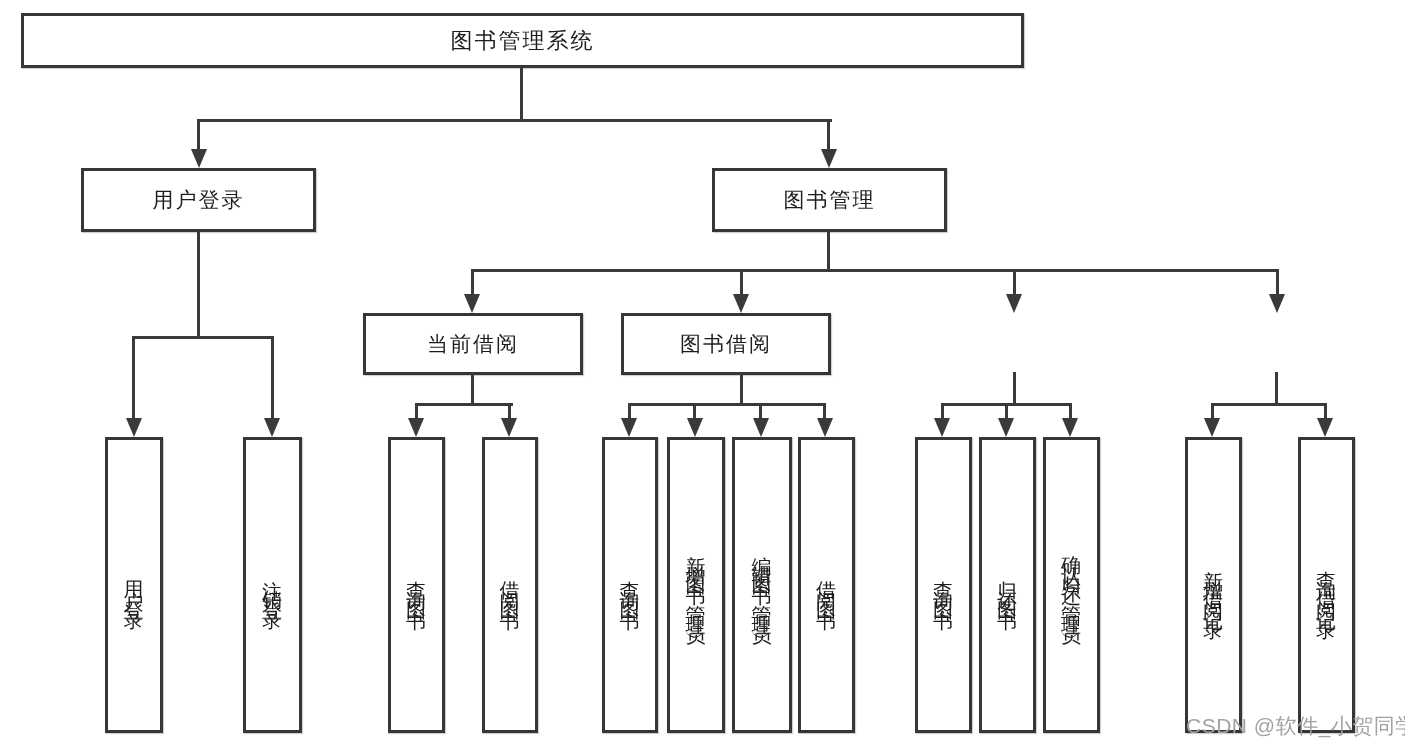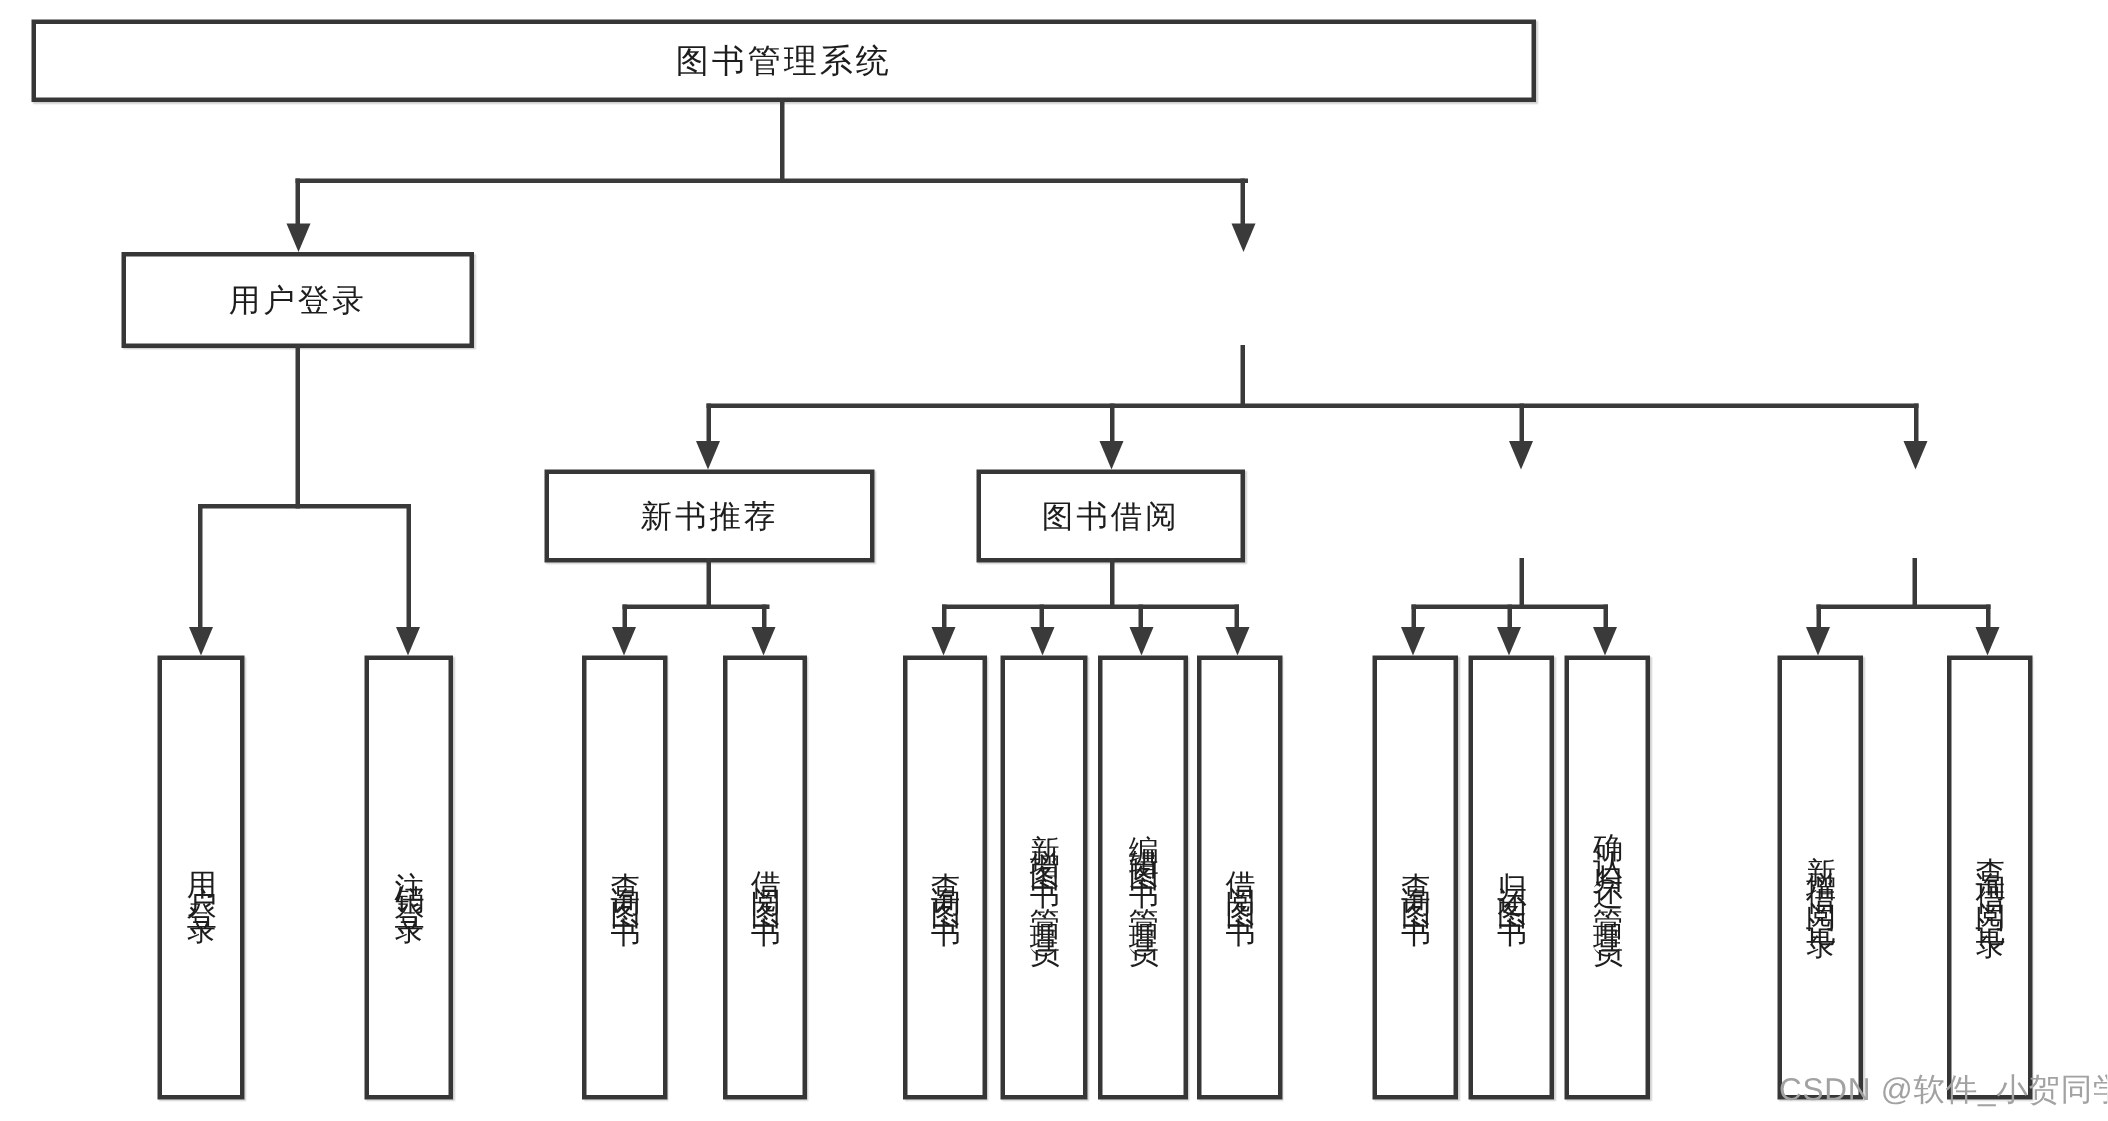--- a/index.html
+++ b/index.html
@@ -35,25 +35,28 @@
 
 <div class="canvas">
 
   <div class="box root" style="left:21px; top:13px; width:1003px; height:55px;">
     <span class="hlabel">图书管理系统</span>
   </div>
 
   <div class="box" style="left:81px; top:168px; width:235px; height:64px;">
     <span class="hlabel">用户登录</span>
   </div>
+  <div class="box" style="left:712px; top:168px; width:235px; height:64px;">
+    <span class="hlabel">图书管理</span>
+  </div>
 
   <div class="box" style="left:363px; top:313px; width:220px; height:62px;">
-    <span class="hlabel">新书推荐</span>
+    <span class="hlabel">当前借阅</span>
   </div>
-  <div class="box" style="left:651px; top:313px; width:179px; height:62px;justify-content:center;">
+  <div class="box" style="left:621px; top:313px; width:210px; height:62px;justify-content:center;">
     <span class="hlabel">图书借阅</span>
   </div>
 
   <div class="box" style="left:105px; top:437px; width:58px; height:296px;">
     <span class="vlabel">用户登录</span>
   </div>
   <div class="box" style="left:243px; top:437px; width:59px; height:296px;">
     <span class="vlabel">注销登录</span>
   </div>
 

